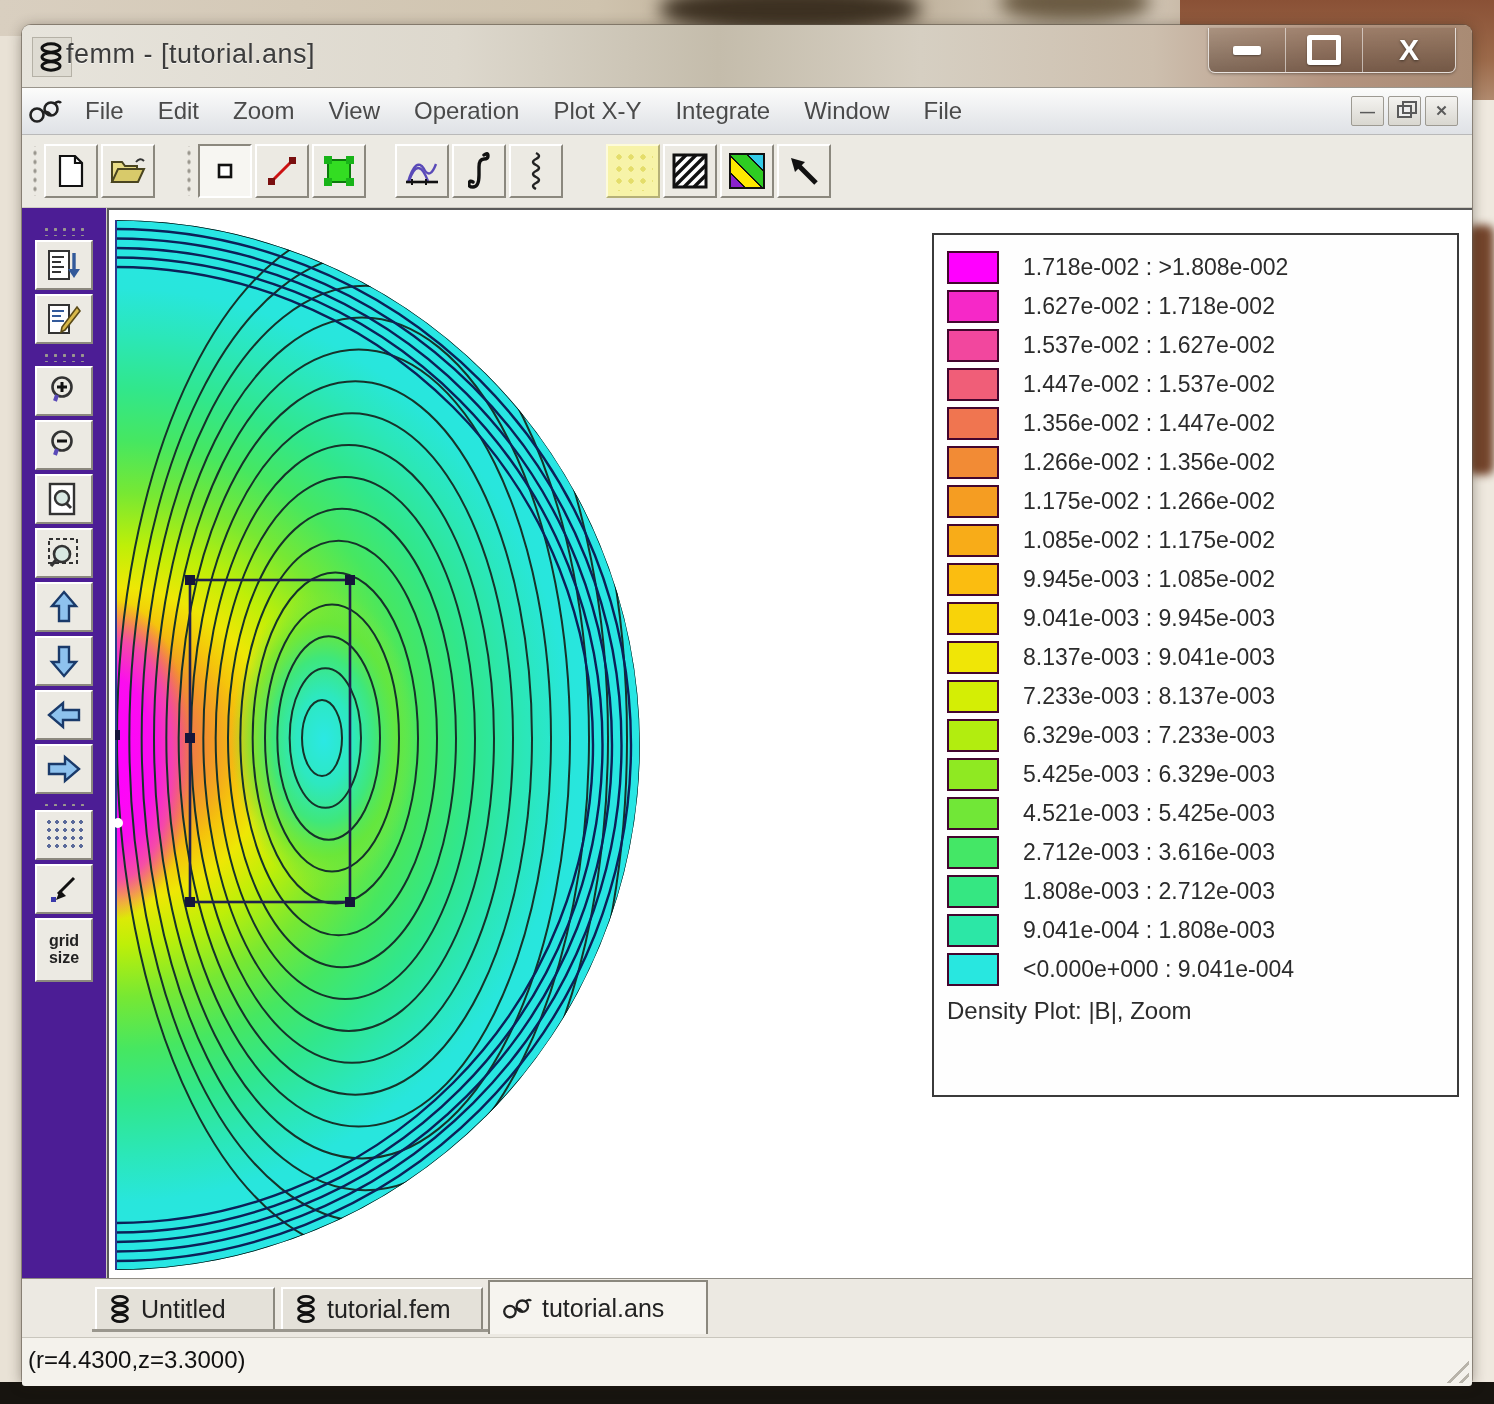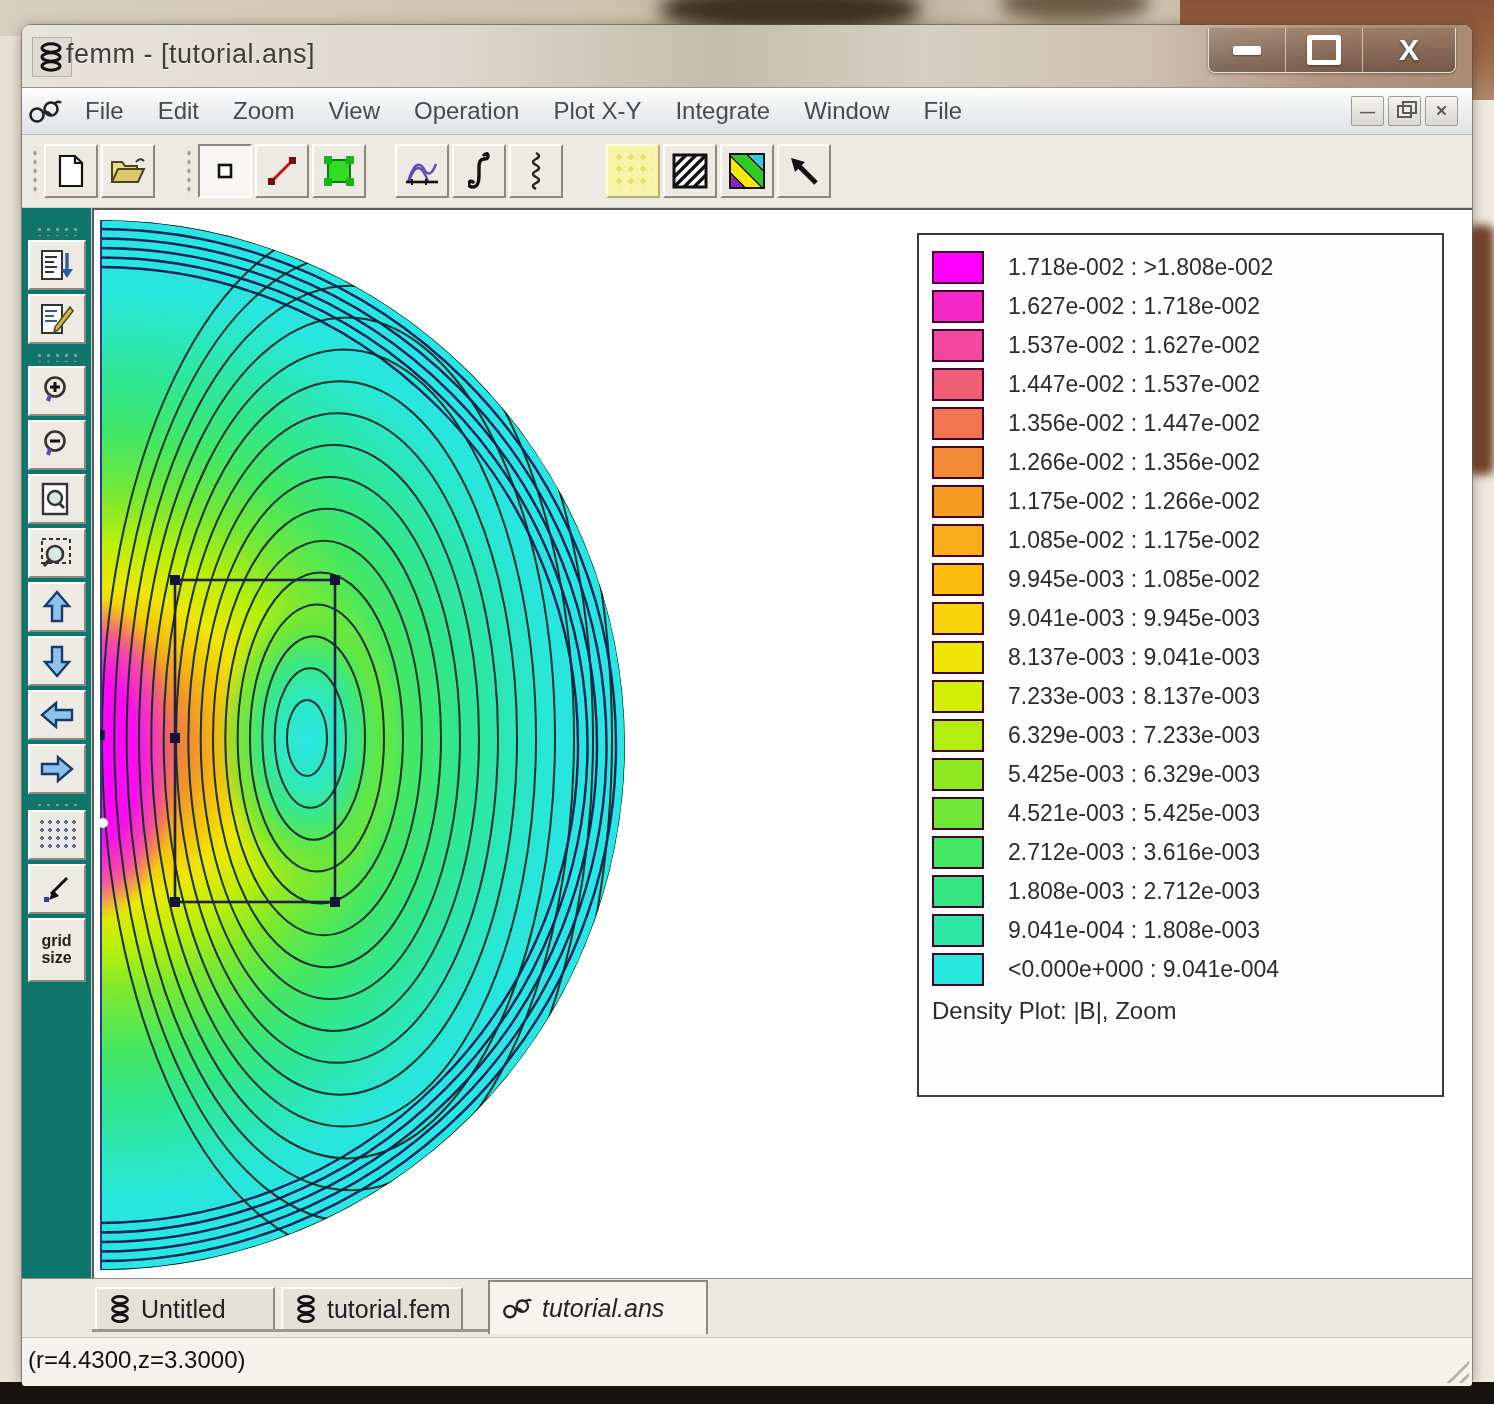--- a/index.html
+++ b/index.html
@@ -39,21 +39,21 @@
   .mdi-restore{width:11px;height:9px;border:2px solid #5a5a5a;position:relative;background:#eee;}
   .mdi-restore:before{content:"";position:absolute;left:3px;top:-6px;width:11px;height:9px;border:2px solid #5a5a5a;}
   
   .toolbar{height:72px;background:#eceae3;border-bottom:1px solid #cfccc3;display:flex;align-items:center;}
   .gripper{width:10px;height:50px;margin:0 4px 0 8px;background-image:radial-gradient(#9a978e 1.6px,transparent 1.8px);background-size:7px 9px;background-position:center;}
   .tb-btn{width:54px;height:54px;margin-right:3px;background:#eceae3;border:2px solid;border-color:#ffffff #8b887e #8b887e #ffffff;display:flex;align-items:center;justify-content:center;cursor:pointer;box-sizing:border-box;}
   .tb-btn.pressed{border-color:#8b887e #ffffff #ffffff #8b887e;background:#f7f6f2;}
   .tb-space{width:26px;}
   
   .workspace{display:flex;height:1070px;}
-  .sidepanel{width:70px;background:#0f766e;border-right:1px solid #cfccc3;display:flex;flex-direction:column;align-items:center;padding-top:14px;box-sizing:border-box;}
+  .sidepanel{width:85px;background:#4c1d95;border-right:1px solid #cfccc3;display:flex;flex-direction:column;align-items:center;padding-top:14px;box-sizing:border-box;}
   .sep-dots{width:44px;height:10px;margin:4px 0;background-image:radial-gradient(#9a978e 1.6px,transparent 1.8px);background-size:9px 7px;}
   .sp-btn{width:58px;height:50px;margin-bottom:4px;background:#eceae3;border:2px solid;border-color:#ffffff #8b887e #8b887e #ffffff;display:flex;align-items:center;justify-content:center;cursor:pointer;box-sizing:border-box;}
   .sp-btn.tall{height:64px;}
   .gridsize-label{font-size:16px;font-weight:bold;color:#222;line-height:1.05;text-align:center;font-family:"Liberation Sans",sans-serif;}
   .canvas{position:relative;flex:1;background:#fff;border-left:2px solid #5a5a5a;border-top:2px solid #5a5a5a;overflow:hidden;}
   
   .legend{position:absolute;left:823px;top:23px;width:527px;height:864px;background:#fefefe;border:2px solid #3a3a3a;box-sizing:border-box;padding-top:13px;}
   .lg-row{display:flex;align-items:center;height:39px;}
   .lg-swatch{width:52px;height:33px;margin-left:13px;border:2.5px solid #43052e;box-sizing:border-box;}
   .lg-label{margin-left:24px;font-size:23px;color:#2b2b2b;white-space:pre;}
@@ -485,33 +485,33 @@
             <svg width="22" height="30" viewBox="0 0 22 30">
               <g fill="none" stroke="#111" stroke-width="2.8">
                 <ellipse cx="11" cy="6" rx="7.5" ry="3.6"></ellipse>
                 <ellipse cx="11" cy="15" rx="7.5" ry="3.6"></ellipse>
                 <ellipse cx="11" cy="24" rx="7.5" ry="3.6"></ellipse>
               </g>
             </svg>
           </span>
           <span class="tab-label">Untitled</span>
         </div>
-        <div class="tab" style="left: 259px; width: 182px;">
+        <div class="tab" style="left: 259px; width: 202px;">
           <span style="display: flex;">
             <svg width="22" height="30" viewBox="0 0 22 30">
               <g fill="none" stroke="#111" stroke-width="2.8">
                 <ellipse cx="11" cy="6" rx="7.5" ry="3.6"></ellipse>
                 <ellipse cx="11" cy="15" rx="7.5" ry="3.6"></ellipse>
                 <ellipse cx="11" cy="24" rx="7.5" ry="3.6"></ellipse>
               </g>
             </svg>
           </span>
           <span class="tab-label">tutorial.fem</span>
         </div>
-        <div class="tab active" style="left: 466px; width: 220px; font-style: italic;">
+        <div class="tab active" style="left: 466px; width: 220px;">
           <span style="display: flex;">
             <svg width="30" height="26" viewBox="0 0 34 28">
               <g fill="none" stroke="#222" stroke-width="2.6">
                 <circle cx="9" cy="18" r="6.5"></circle>
                 <circle cx="23" cy="12" r="6.5"></circle>
                 <path d="M15,16 Q19,13 23,18"></path>
                 <path d="M26,7 Q31,3 33,6"></path>
               </g>
             </svg>
           </span>

